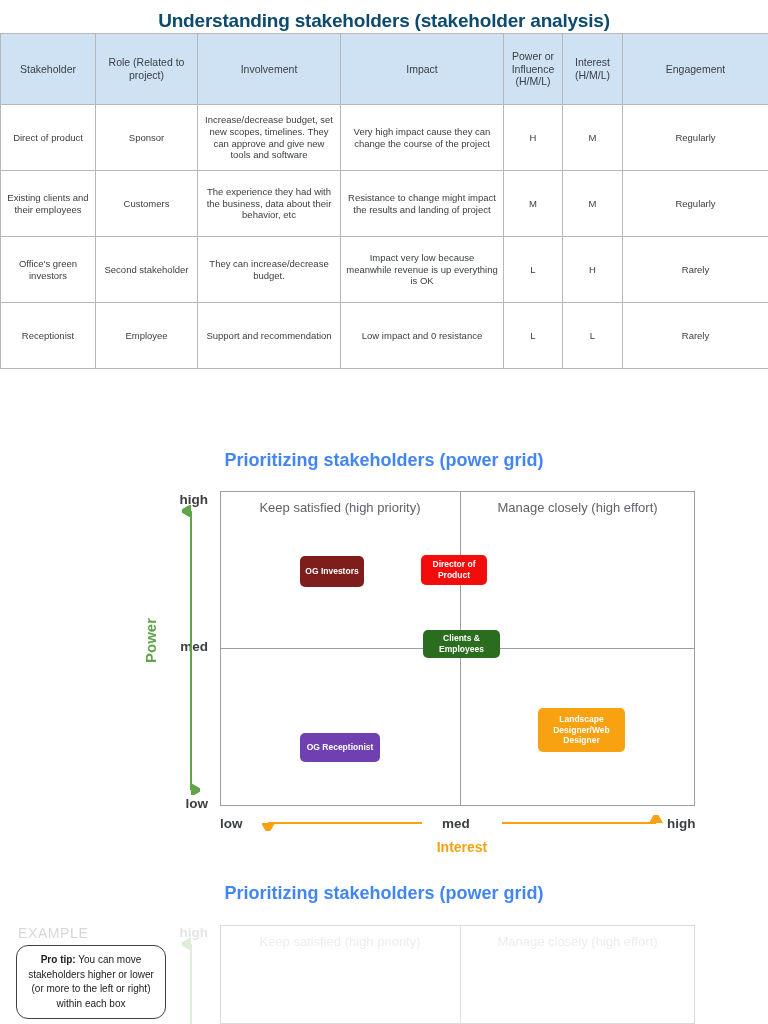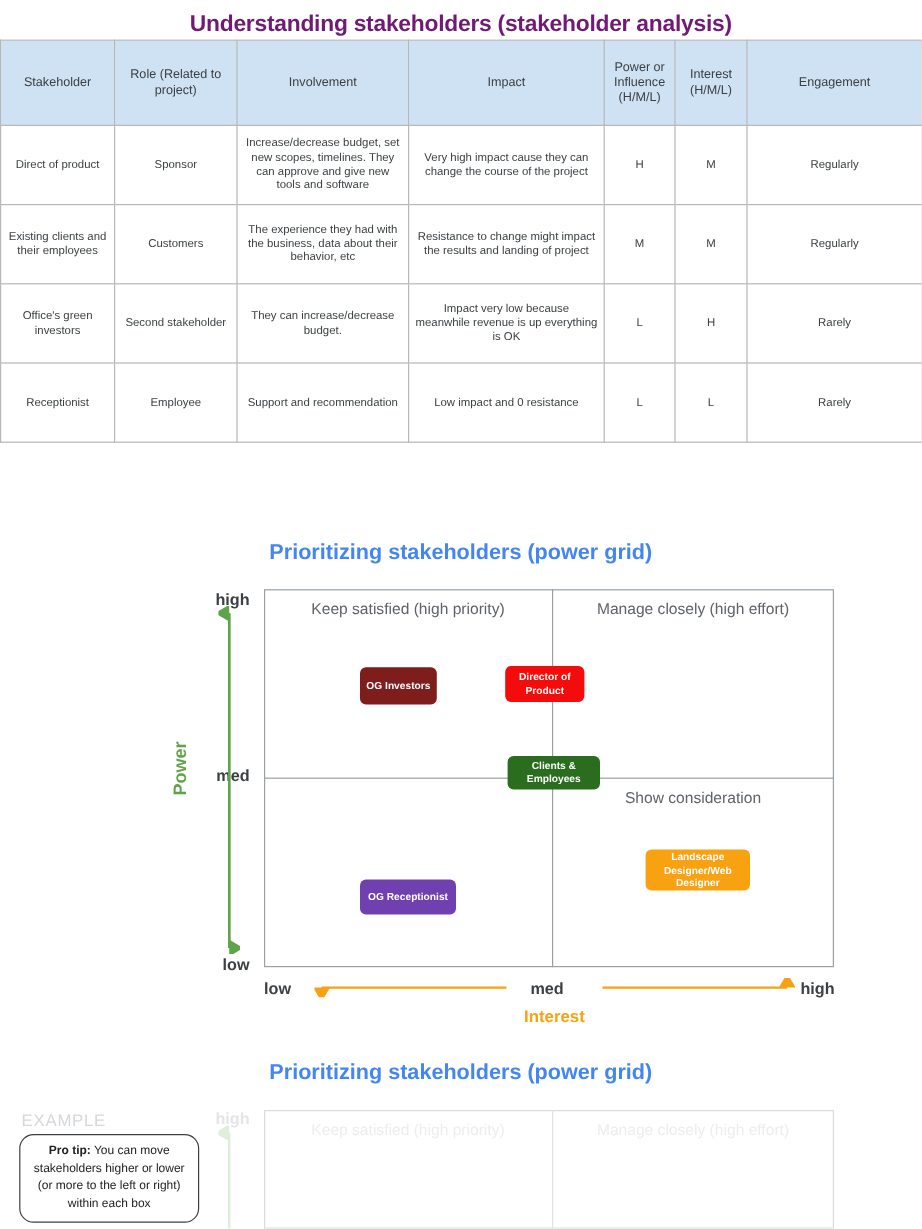--- a/index.html
+++ b/index.html
@@ -9,21 +9,21 @@
     background: #ffffff;
     font-family: "Liberation Sans", sans-serif;
     overflow: hidden;
   }
   .page { position: relative; width: 768px; height: 1024px; }
 
   
   .title1 {
     position: absolute; left: 0; top: 10px; width: 768px;
     text-align: center;
-    font-size: 19px; font-weight: bold; color: #701a75;
+    font-size: 19px; font-weight: bold; color: #0c4a6e;
     letter-spacing: -0.2px;
   }
   table.analysis {
     position: absolute; left: 0; top: 33px;
     width: 768px; border-collapse: collapse;
     table-layout: fixed;
   }
   table.analysis th, table.analysis td {
     border: 1px solid #b7b7b7;
     text-align: center; vertical-align: middle;
@@ -185,27 +185,26 @@
     <line x1="9" y1="285" x2="9" y2="6" stroke="#60a44a" stroke-width="2" marker-end="url(#gUp)"></line>
     <line x1="9" y1="6" x2="9" y2="285" stroke="#60a44a" stroke-width="2" marker-end="url(#gDn)"></line>
   </svg>
 
   <div class="quadbox" style="left:220px; top:491px; width:475px; height:315px;"></div>
   <div class="vline" style="left:460px; top:491px; height:315px;"></div>
   <div class="hline" style="left:220px; top:648px; width:475px;"></div>
 
   <div class="quad-label" style="left:220px; top:500px; width:240px;">Keep satisfied (high priority)</div>
   <div class="quad-label" style="left:460px; top:500px; width:235px;">Manage closely (high effort)</div>
-  <div class="quad-label" style="left:460px; top:657px; width:235px;">Show consideration</div>
 
   <div class="chip" style="left:300px; top:556px; width:64px; height:31px; background:#7f1d1d;">OG Investors</div>
   <div class="chip" style="left:421px; top:555px; width:66px; height:30px; background:#f40b0b;">Director of Product</div>
   <div class="chip" style="left:423px; top:630px; width:77px; height:28px; background:#2a6d1f;">Clients &amp; Employees</div>
   <div class="chip" style="left:300px; top:733px; width:80px; height:29px; background:#7040b0;">OG Receptionist</div>
-  <div class="chip" style="left:538px; top:708px; width:87px; height:34px; background:#f8a111;">Landscape Designer/Web Designer</div>
+  <div class="chip" style="left:538px; top:708px; width:87px; height:44px; background:#f8a111;">Landscape Designer/Web Designer</div>
 
   <div class="xtick" style="left:220px; top:816px;">low</div>
   <div class="xtick" style="left:442px; top:816px;">med</div>
   <div class="xtick" style="left:667px; top:816px;">high</div>
 
   <svg class="arrow-svg" style="left:262px; top:815px;" width="165" height="16">
     <defs>
       <marker id="oL" markerWidth="7" markerHeight="7" refX="3.5" refY="6" orient="auto">
         <path d="M0,6 L3.5,0 L7,6 Z" fill="#f8a111"></path>
       </marker>

